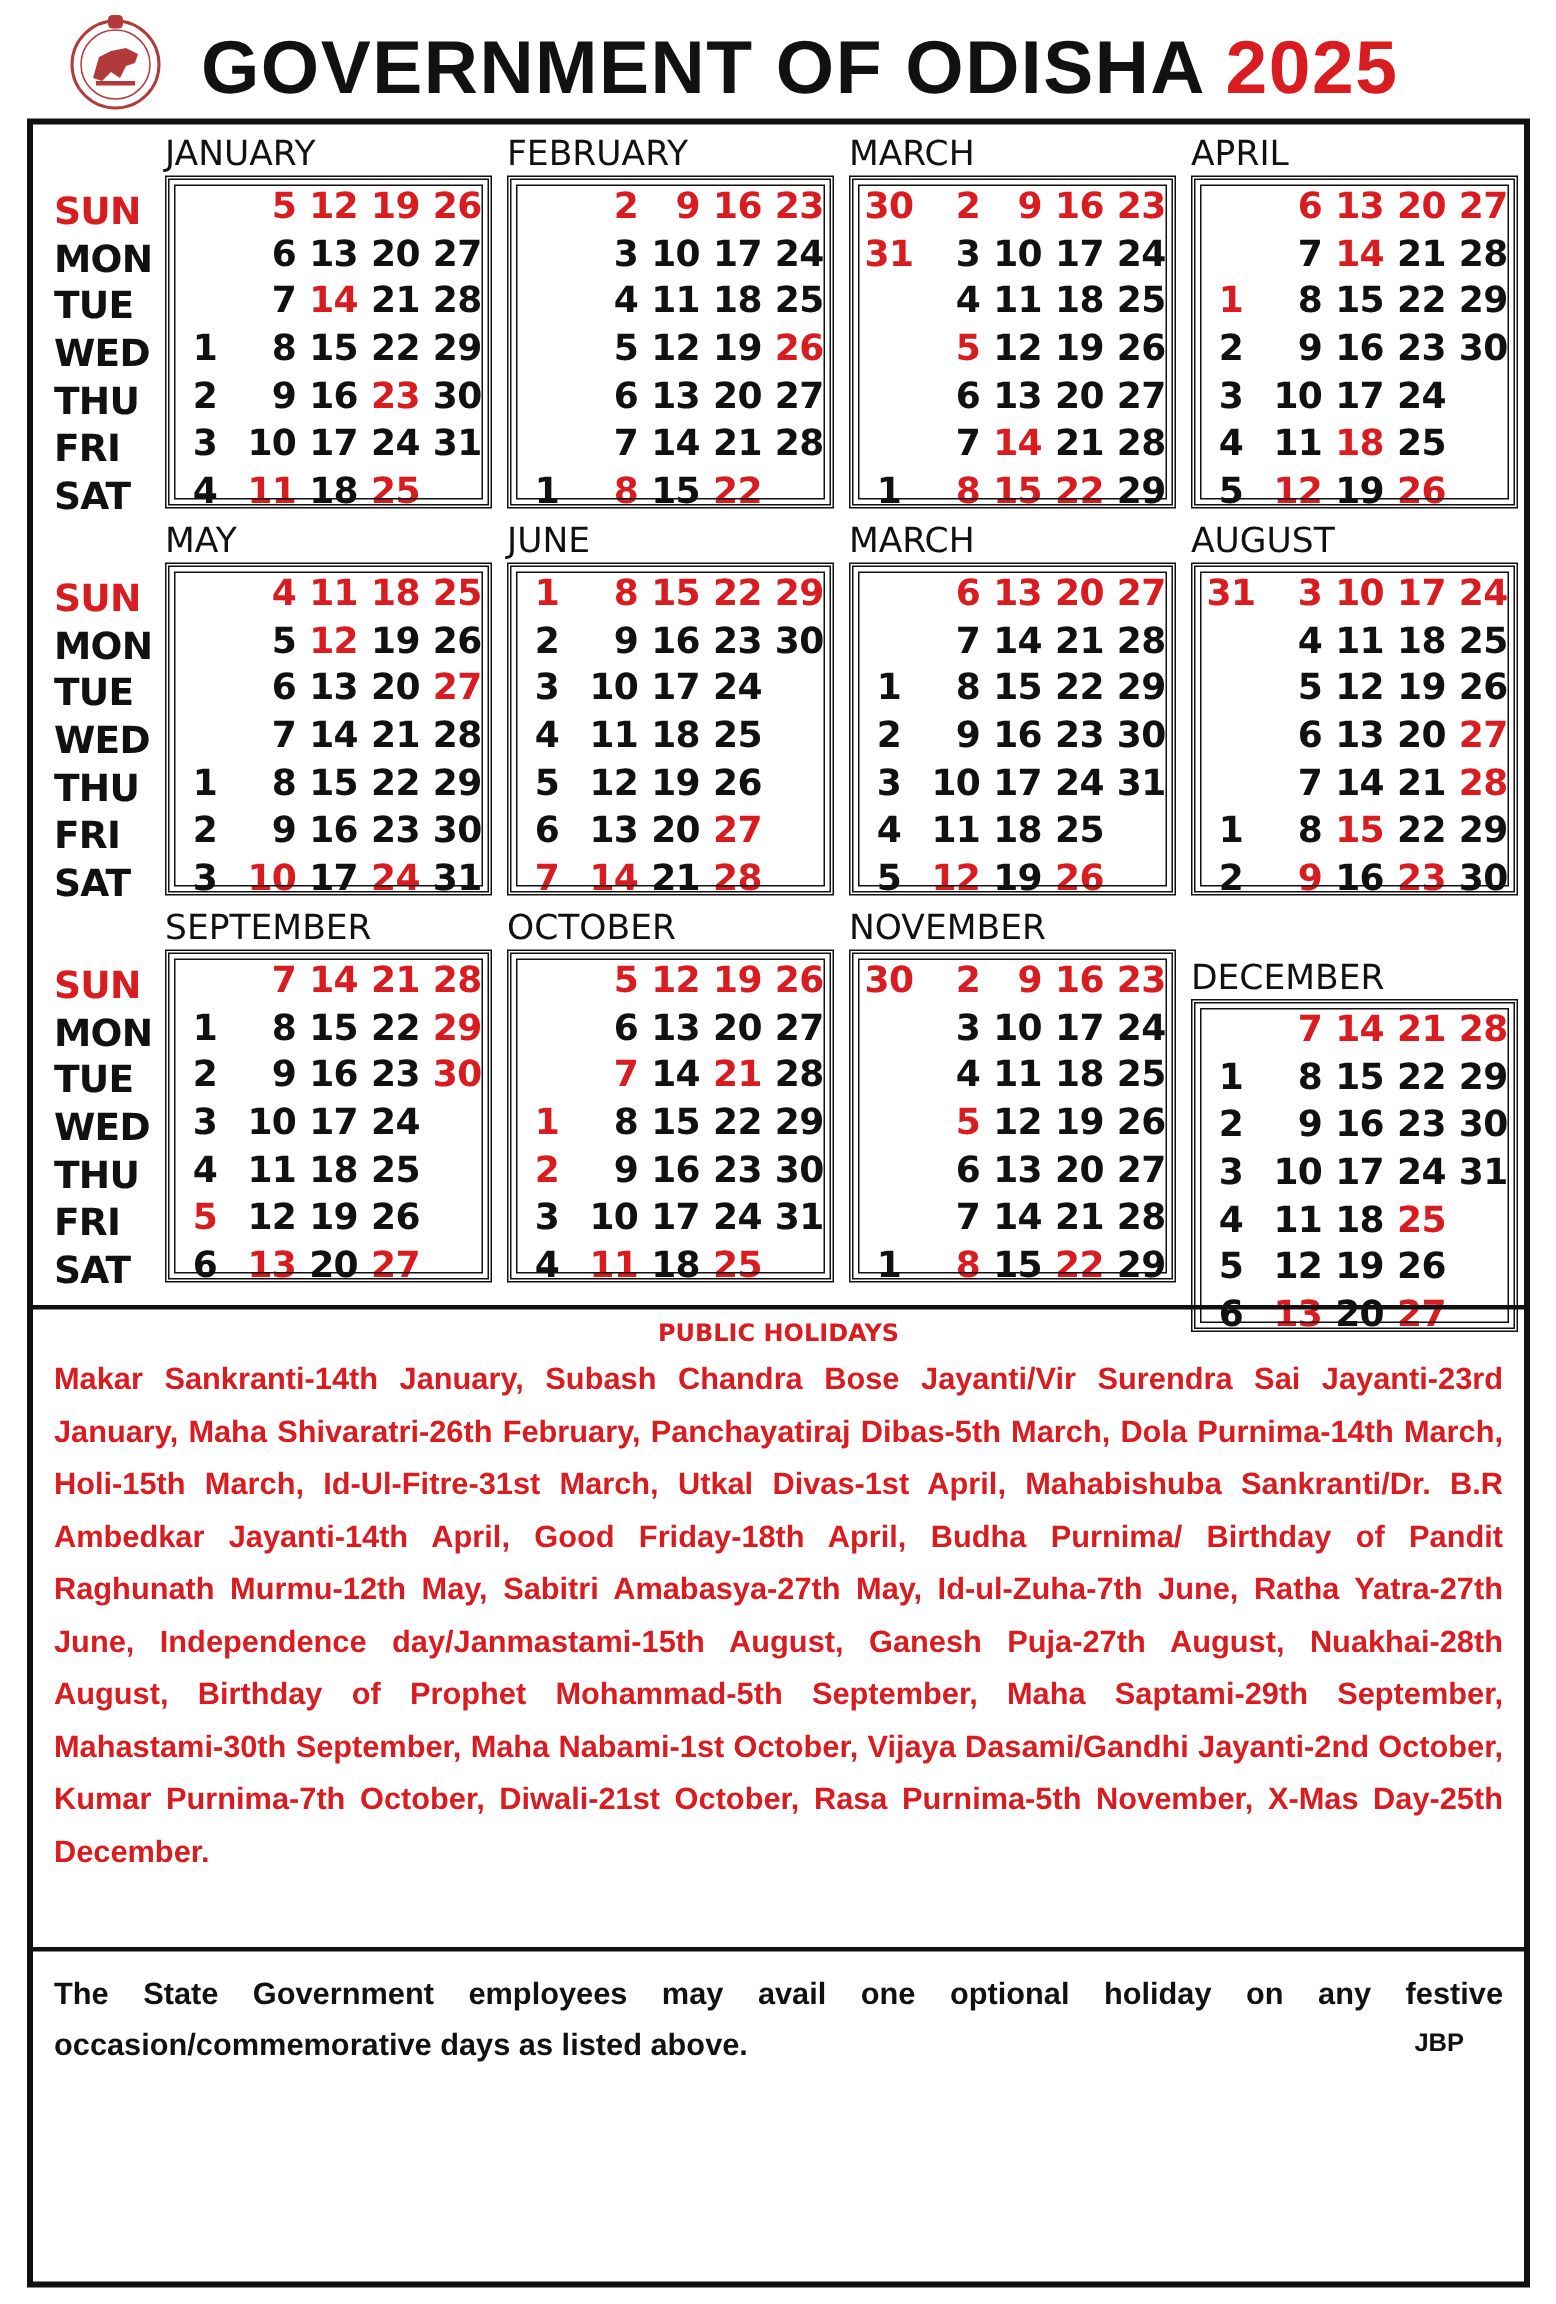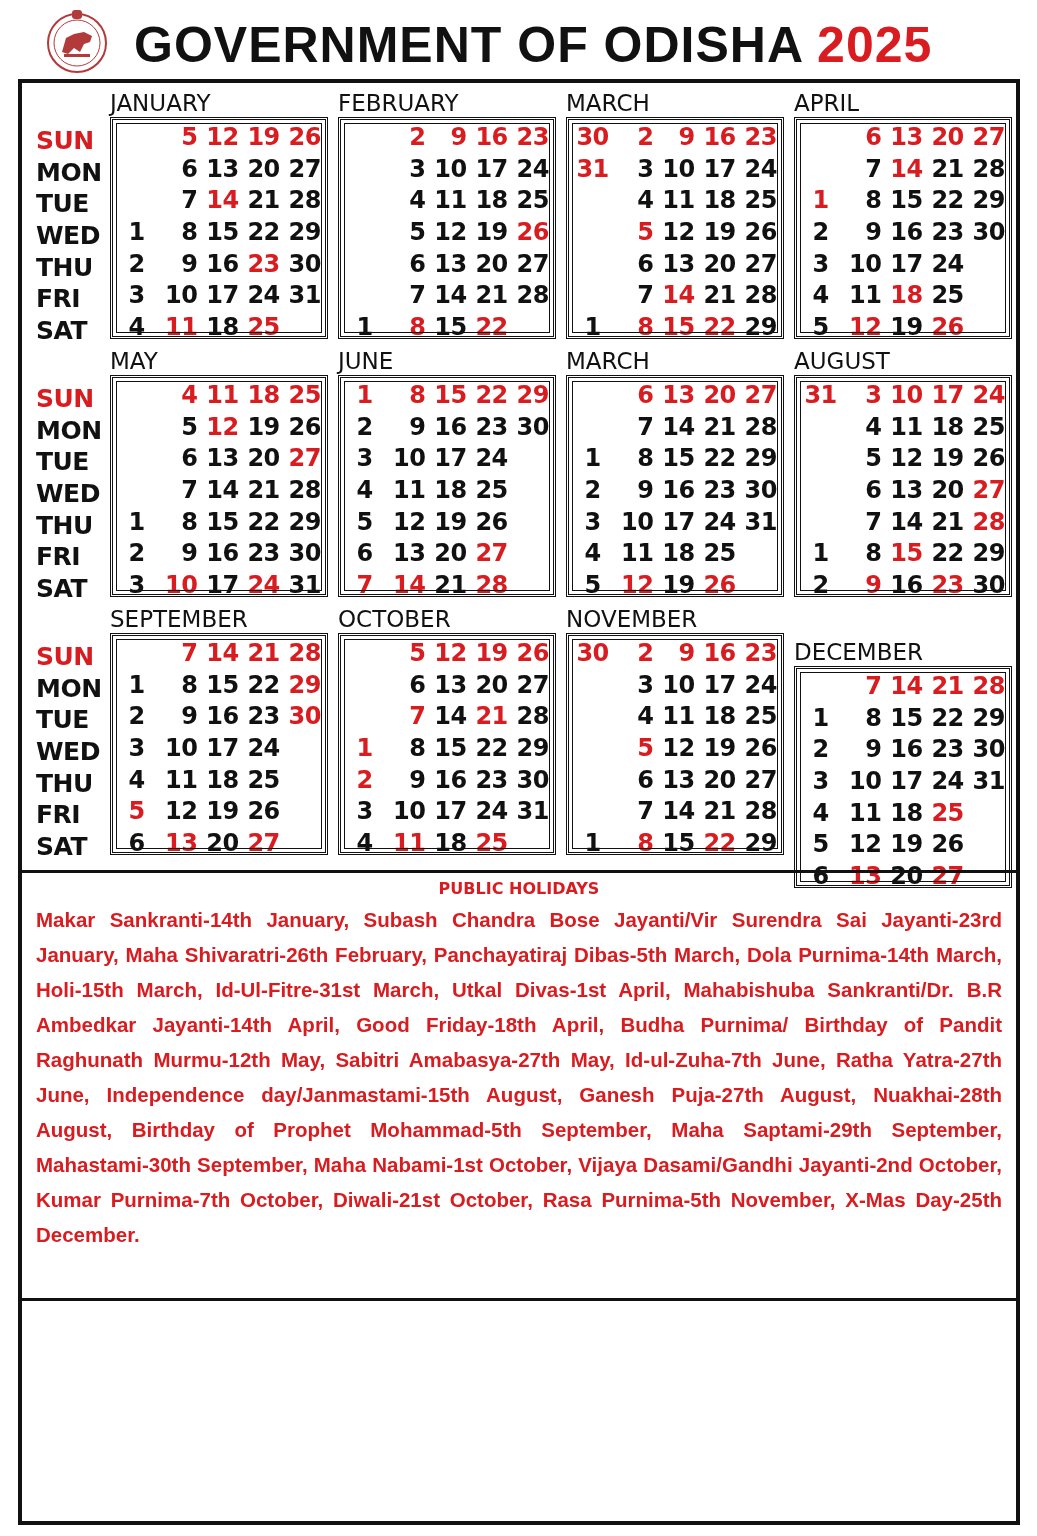--- a/index.html
+++ b/index.html
@@ -728,14 +728,18 @@
   <div class="divider" style="top:787px;"></div>
 
   <div class="section public" style="top:796px;">
     <div class="section-title">PUBLIC HOLIDAYS</div>
     <div class="body-text">Makar Sankranti-14th January, Subash Chandra Bose Jayanti/Vir Surendra Sai Jayanti-23rd January, Maha Shivaratri-26th February, Panchayatiraj Dibas-5th March, Dola Purnima-14th March, Holi-15th March, Id-Ul-Fitre-31st March, Utkal Divas-1st April, Mahabishuba Sankranti/Dr. B.R Ambedkar Jayanti-14th April, Good Friday-18th April, Budha Purnima/ Birthday of Pandit Raghunath Murmu-12th May, Sabitri Amabasya-27th May, Id-ul-Zuha-7th June, Ratha Yatra-27th June, Independence day/Janmastami-15th August, Ganesh Puja-27th August, Nuakhai-28th August, Birthday of Prophet Mohammad-5th September, Maha Saptami-29th September, Mahastami-30th September, Maha Nabami-1st October, Vijaya Dasami/Gandhi Jayanti-2nd October, Kumar Purnima-7th October, Diwali-21st October, Rasa Purnima-5th November, X-Mas Day-25th December.</div>
   </div>
 
   <div class="divider" style="top:1215px;"></div>
 
   <div class="section optional" style="top:1226px;">
+    <div class="body-text note">
+      <span>The State Government employees may avail one optional holiday on any festive occasion/commemorative days as listed above.</span>
+      <span class="sig">JBP</span>
+    </div>
   </div>
 </div>
 
 </body></html>

